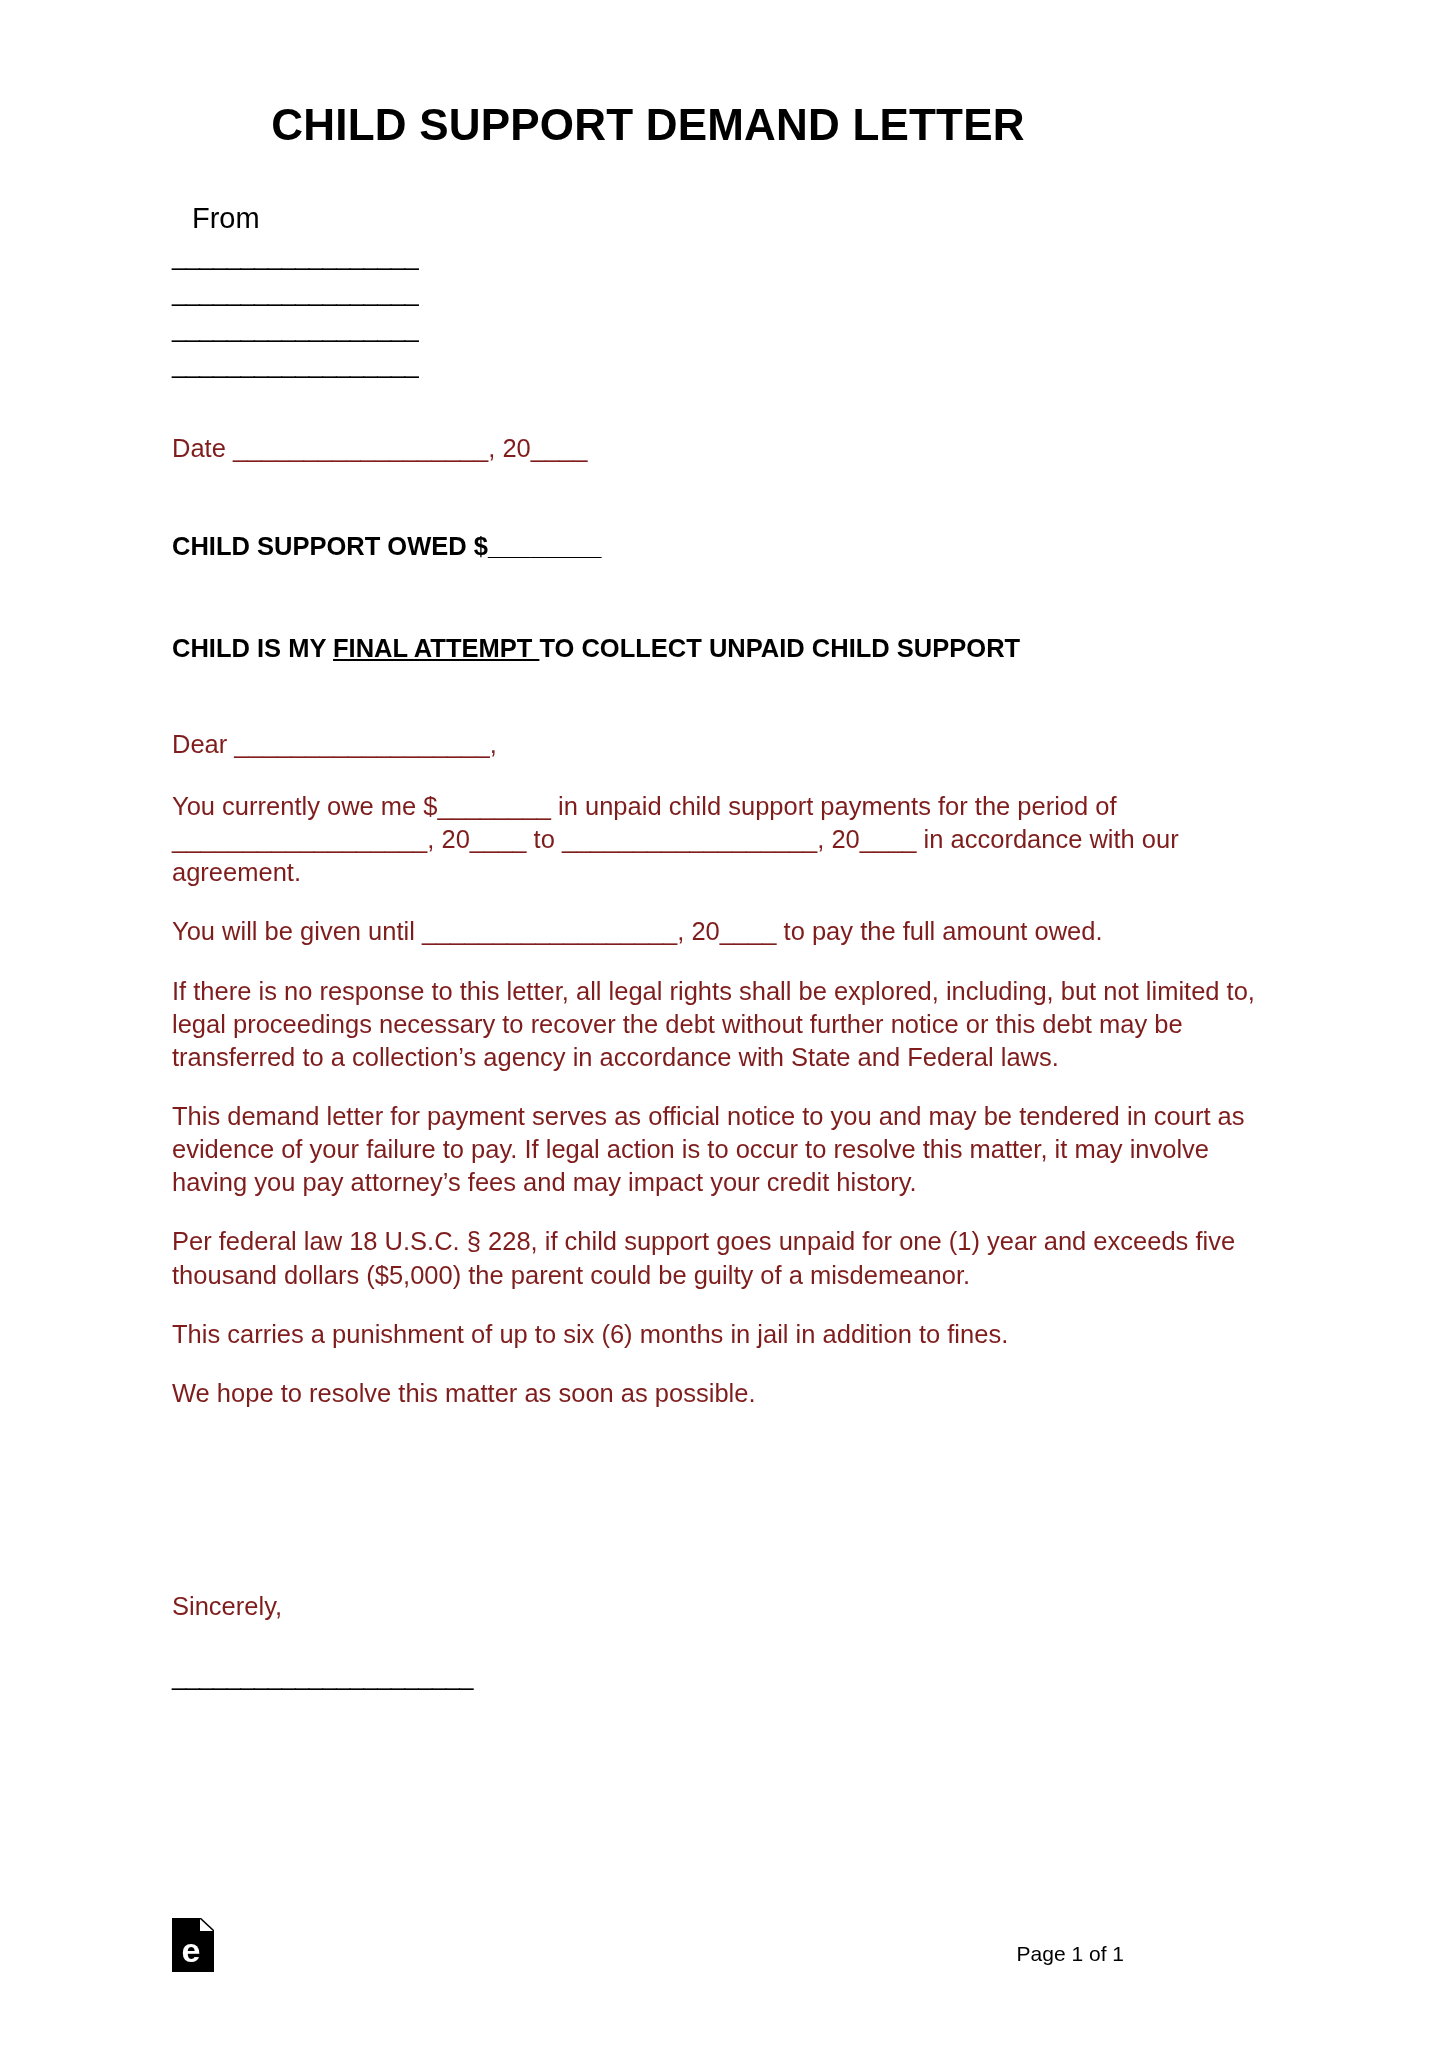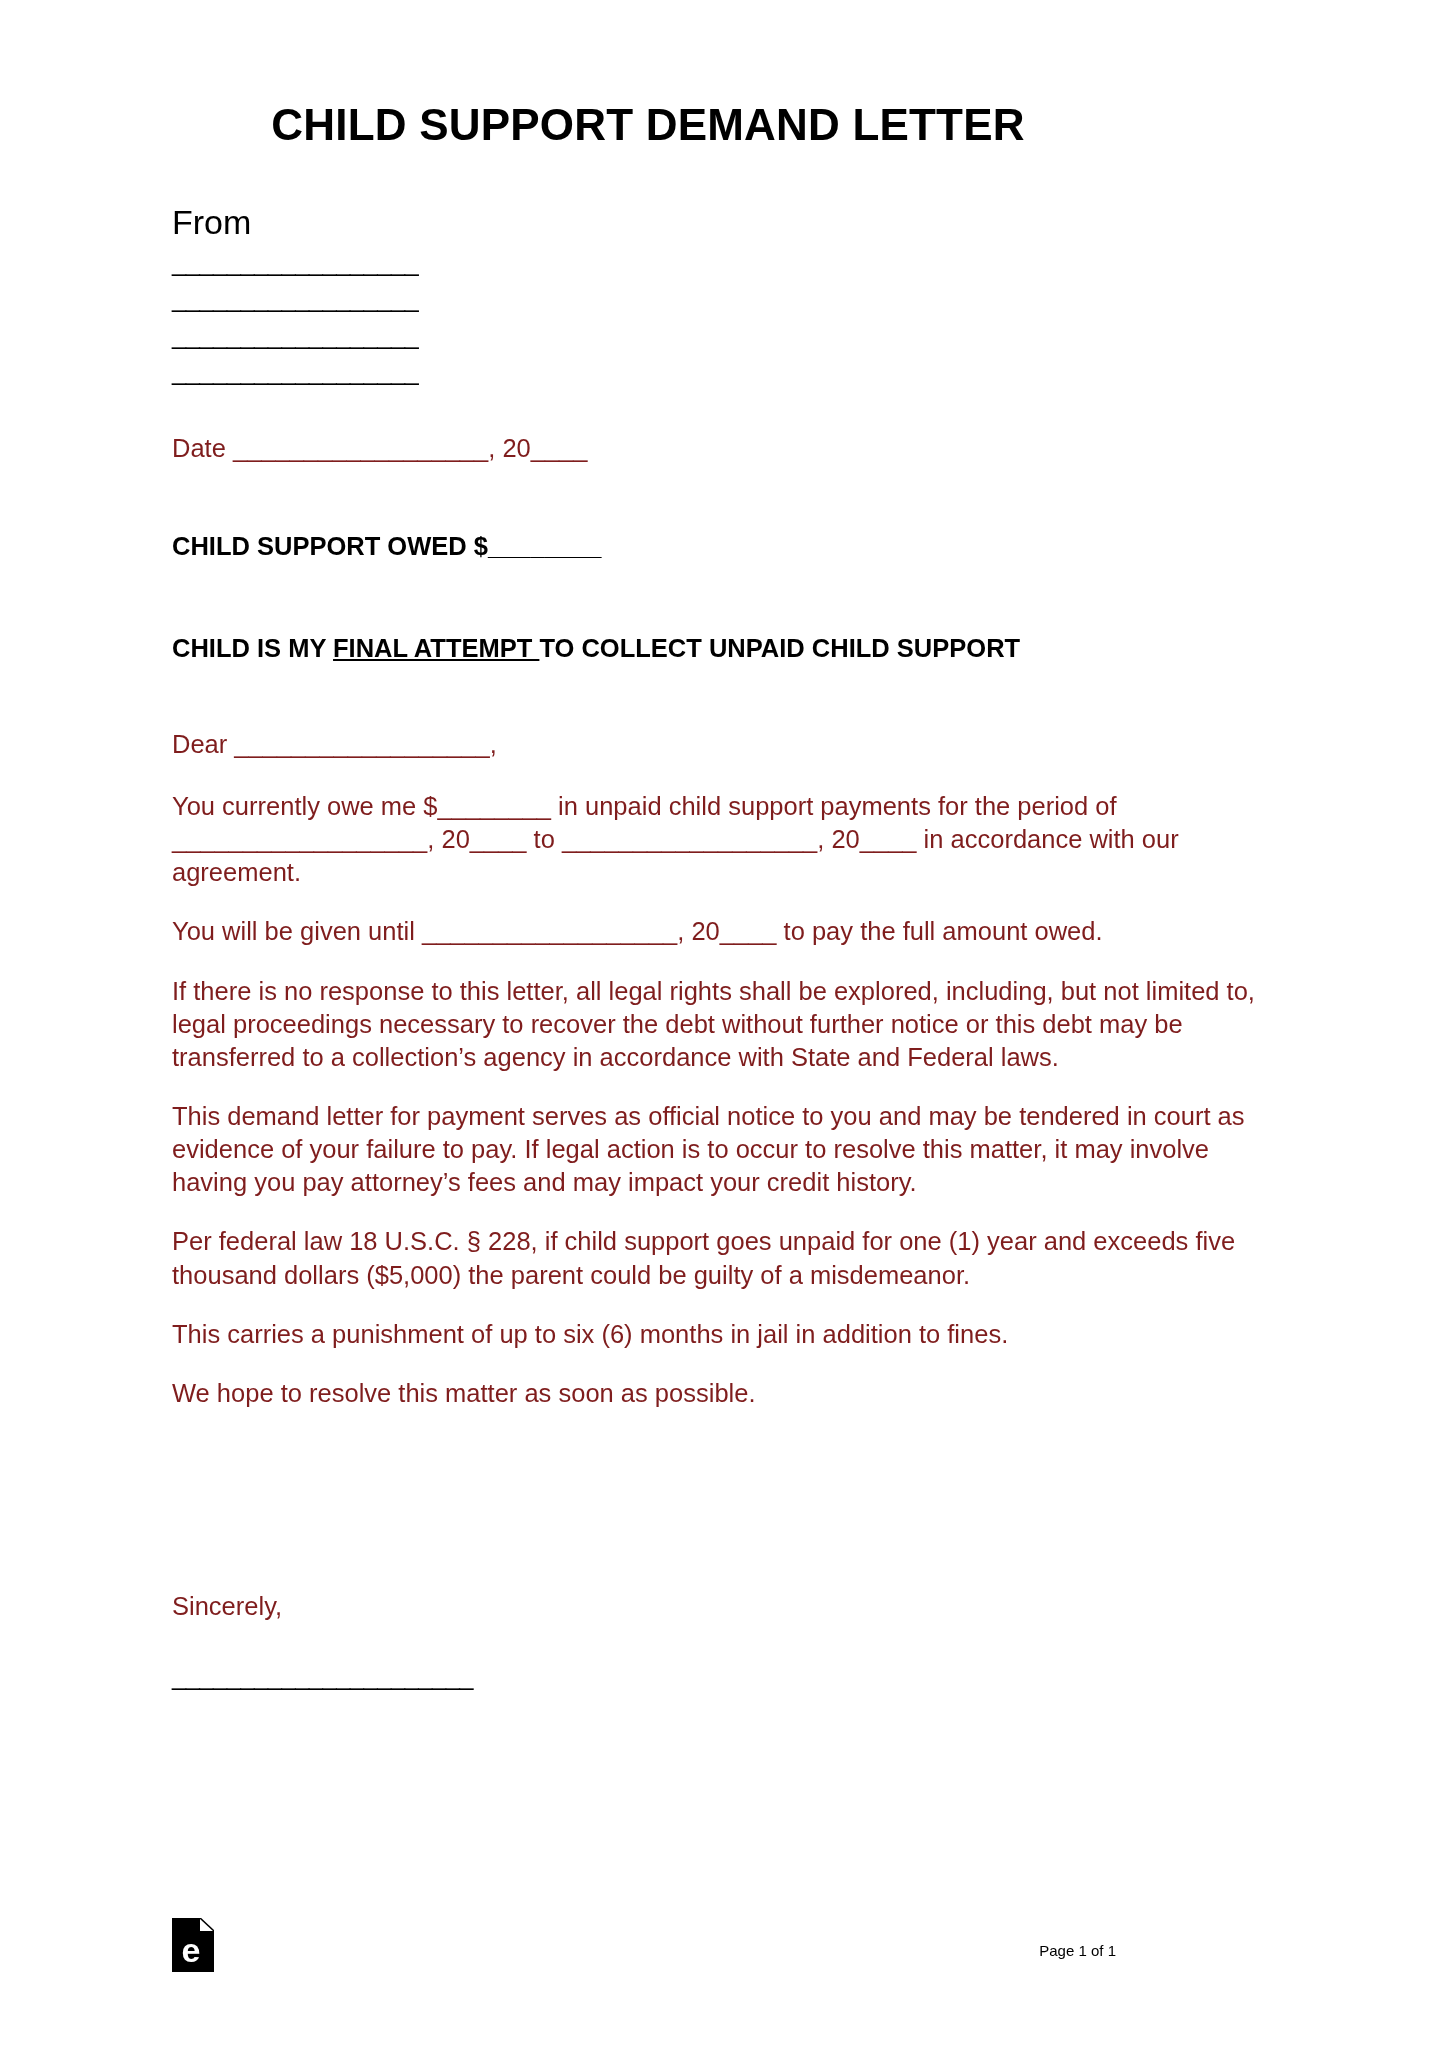--- a/index.html
+++ b/index.html
@@ -65,22 +65,23 @@
   .tight {
     margin: 0;
   }
 
   .ul-span {
     text-decoration: underline;
   }
 
   
   .from-label {
-    font-size: 34px;
+    font-size: 29px;
     line-height: 1.3;
+    margin-left: 20px;
   }
 
   .from-lines {
     margin-top: 0;
   }
 
   .from-line {
     font-size: 25.5px;
     line-height: 1.42;
     letter-spacing: -0.5px;
@@ -114,23 +115,23 @@
   .logo {
     position: absolute;
     left: 0;
     top: 0;
     width: 42px;
     height: 54px;
   }
 
   .page-num {
     position: absolute;
-    right: 8px;
+    right: 0;
     top: 24px;
-    font-size: 15px;
+    font-size: 21px;
     text-align: right;
     color: #000;
     margin-left: 8px;
   }
 
   .nowrap { white-space: nowrap; }
 </style>
 </head>
 <body>
 

